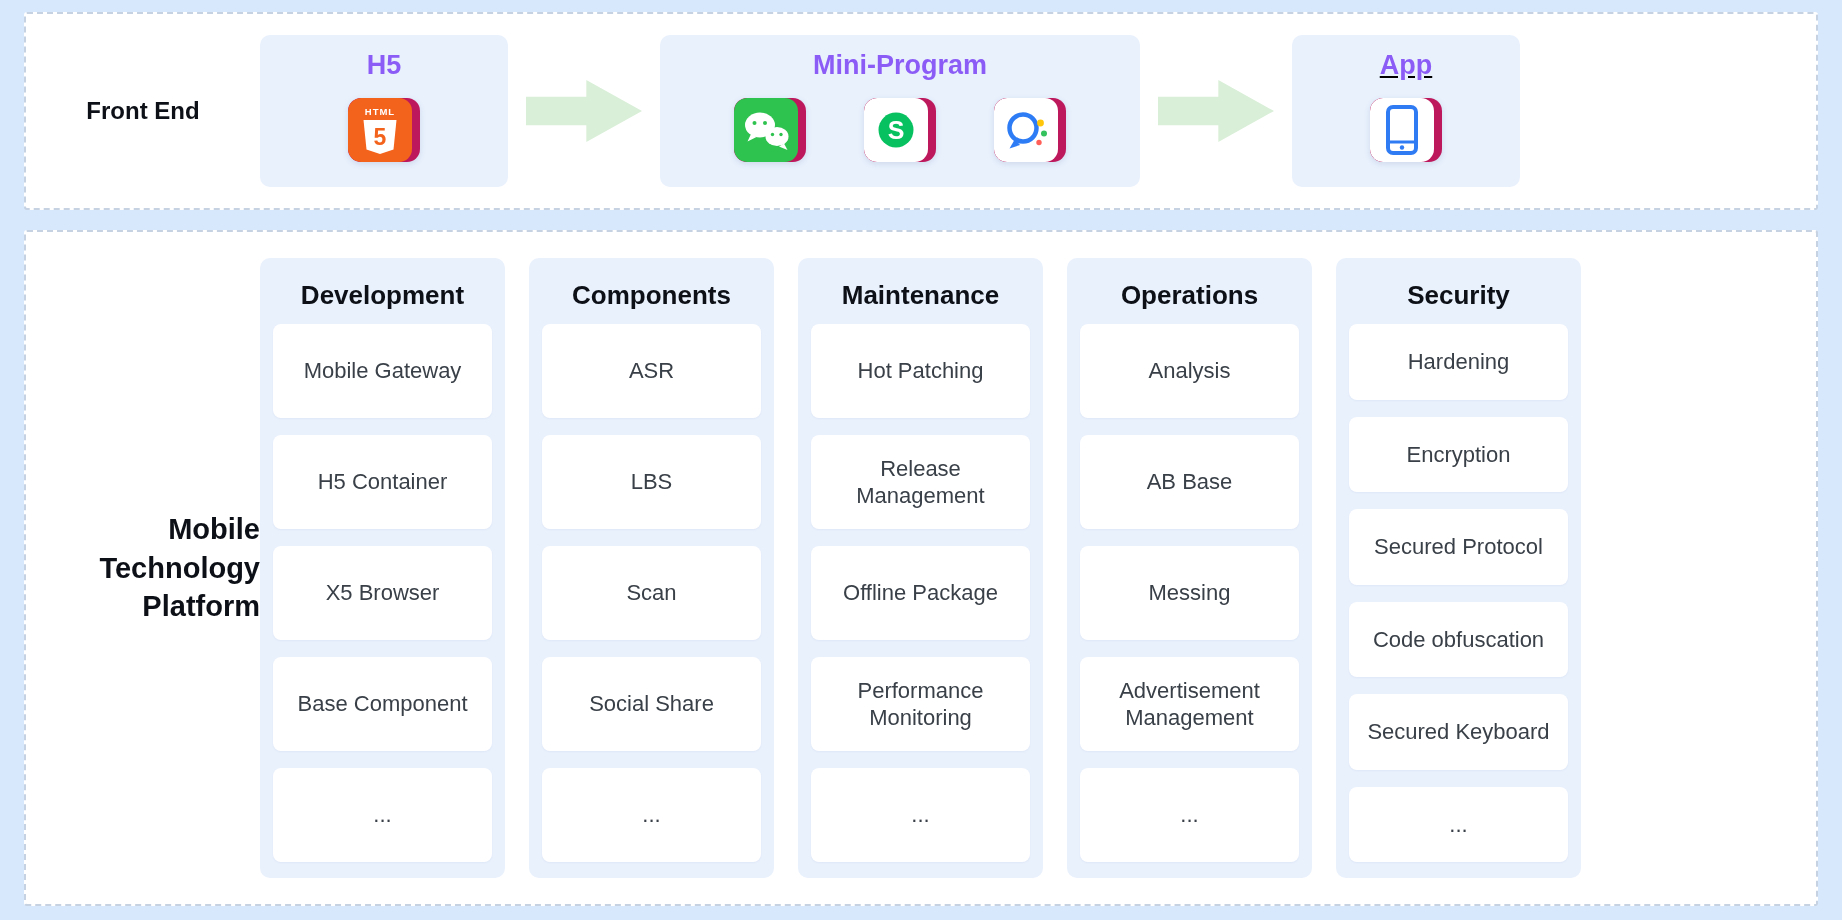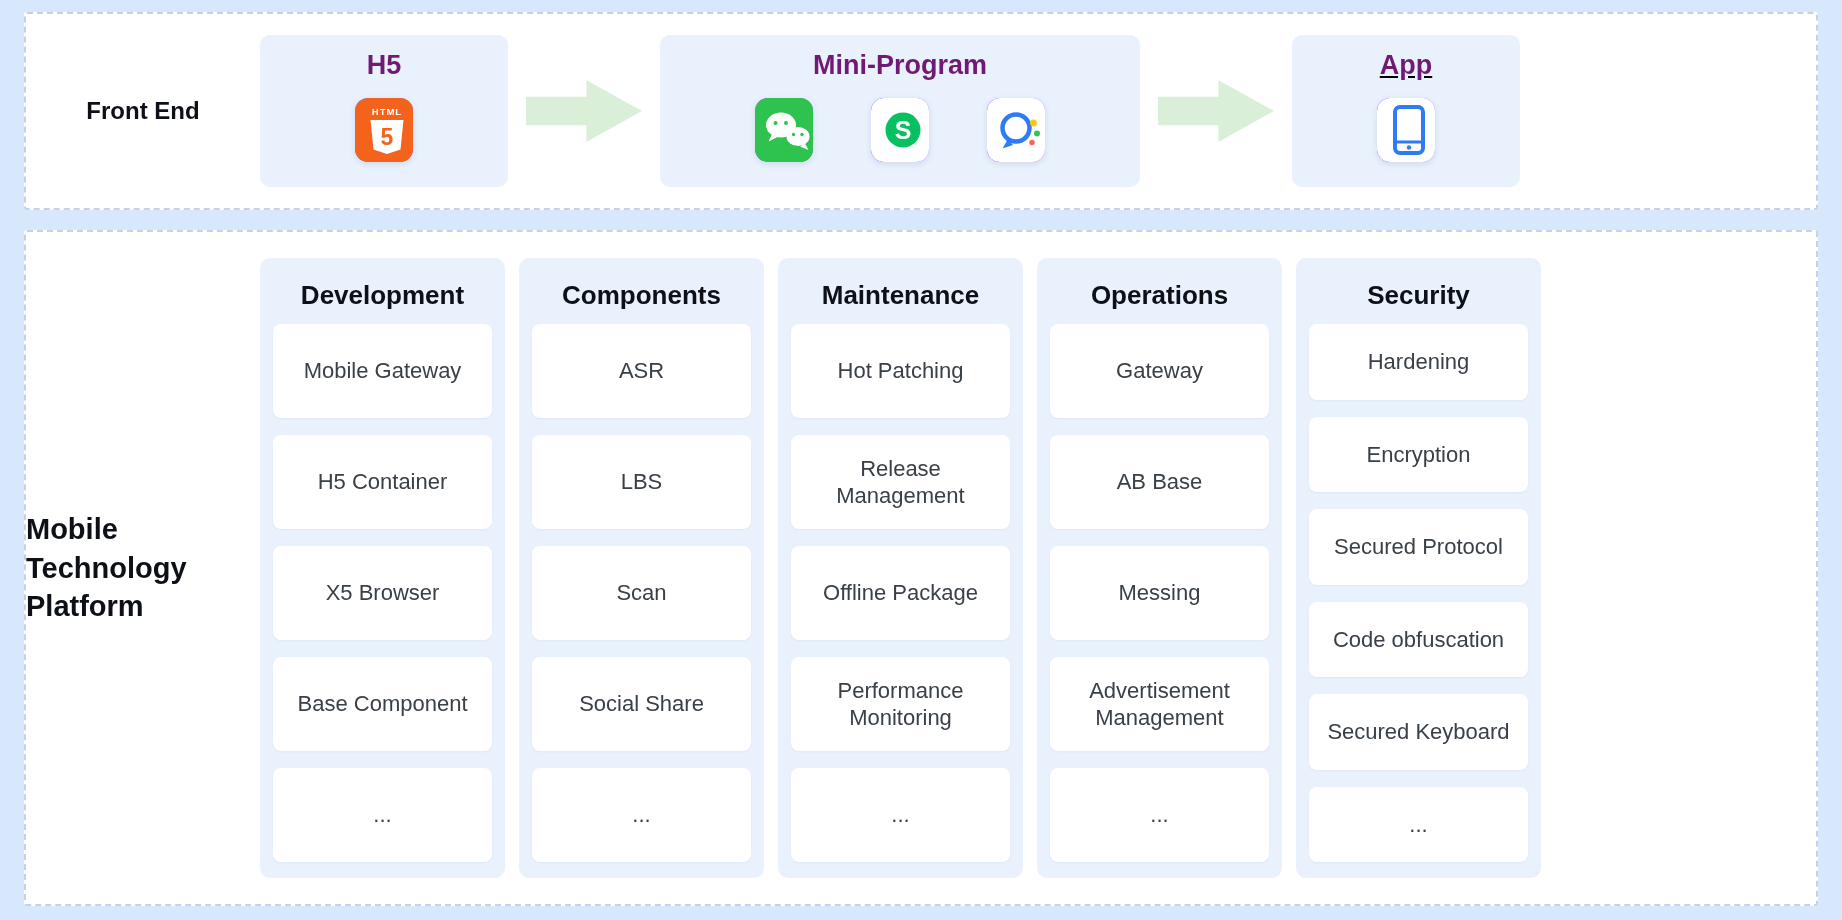--- a/index.html
+++ b/index.html
@@ -26,44 +26,44 @@
     width: 234px; flex: none;
     text-align: center;
     font-size: 24px; font-weight: 700; color: #0d1117;
   }
   .stage {
     background: #e9f1fd; border-radius: 10px;
     height: 152px; flex: none;
     display: flex; flex-direction: column; align-items: center;
     padding-top: 15px;
   }
-  .stage-title { font-size: 27px; font-weight: 700; color: #701a75; }
+  .stage-title { font-size: 27px; font-weight: 700; color: #8b5cf6; }
   .stage-icons { flex: 1; display: flex; align-items: center; gap: 58px; margin-bottom: 8px; }
   .stage.h5   { width: 248px; }
   .stage.mini { width: 480px; }
   .stage.app  { width: 228px; text-decoration: underline; }
   .arrow-wrap { width: 152px; flex: none; display: flex; justify-content: center; }
   .arrow {
     width: 116px; height: 62px; background: #d9efd7;
     clip-path: polygon(0 27%, 52% 27%, 52% 0, 100% 50%, 52% 100%, 52% 73%, 0 73%);
   }
   .icon-box {
-    width: 58px; height: 64px; border-radius: 13px;
+    width: 72px; height: 64px; border-radius: 13px;
     box-shadow: 0 2px 6px rgba(40, 70, 120, 0.14);
-    background: #8b5cf6; overflow: hidden; flex: none;
+    background: #be185d; overflow: hidden; flex: none;
   }
   .icon-box svg { display: block; }
   
   .mtp { flex: 1; display: flex; align-items: stretch; }
   .col-label {
     width: 234px; flex: none; align-self: center;
-    text-align: left; font-size: 29px; font-weight: 700;
+    text-align: right; font-size: 29px; font-weight: 700;
     line-height: 1.34; color: #0d1117;
   }
-  .cols { display: flex; gap: 14px; padding: 26px 0; }
+  .cols { display: flex; gap: 24px; padding: 26px 0; }
   .pcol {
     width: 245px; background: #e9f1fd; border-radius: 10px;
     padding: 12px 13px 16px;
     display: flex; flex-direction: column;
   }
   .pcol-title {
     text-align: center; font-size: 26px; font-weight: 700;
     color: #0d1117; padding: 10px 0 13px; flex: none;
   }
   .cards { flex: 1; display: flex; flex-direction: column; gap: 17px; }
@@ -194,21 +194,21 @@
           <div class="card">Release Management</div>
           <div class="card">Offline Package</div>
           <div class="card">Performance Monitoring</div>
           <div class="card">...</div>
         </div>
       </div>
 
       <div class="pcol">
         <div class="pcol-title">Operations</div>
         <div class="cards">
-          <div class="card">Gateway</div>
+          <div class="card">Analysis</div>
           <div class="card">AB Base</div>
           <div class="card">Messing</div>
           <div class="card">Advertisement Management</div>
           <div class="card">...</div>
         </div>
       </div>
 
       <div class="pcol">
         <div class="pcol-title">Security</div>
         <div class="cards">

